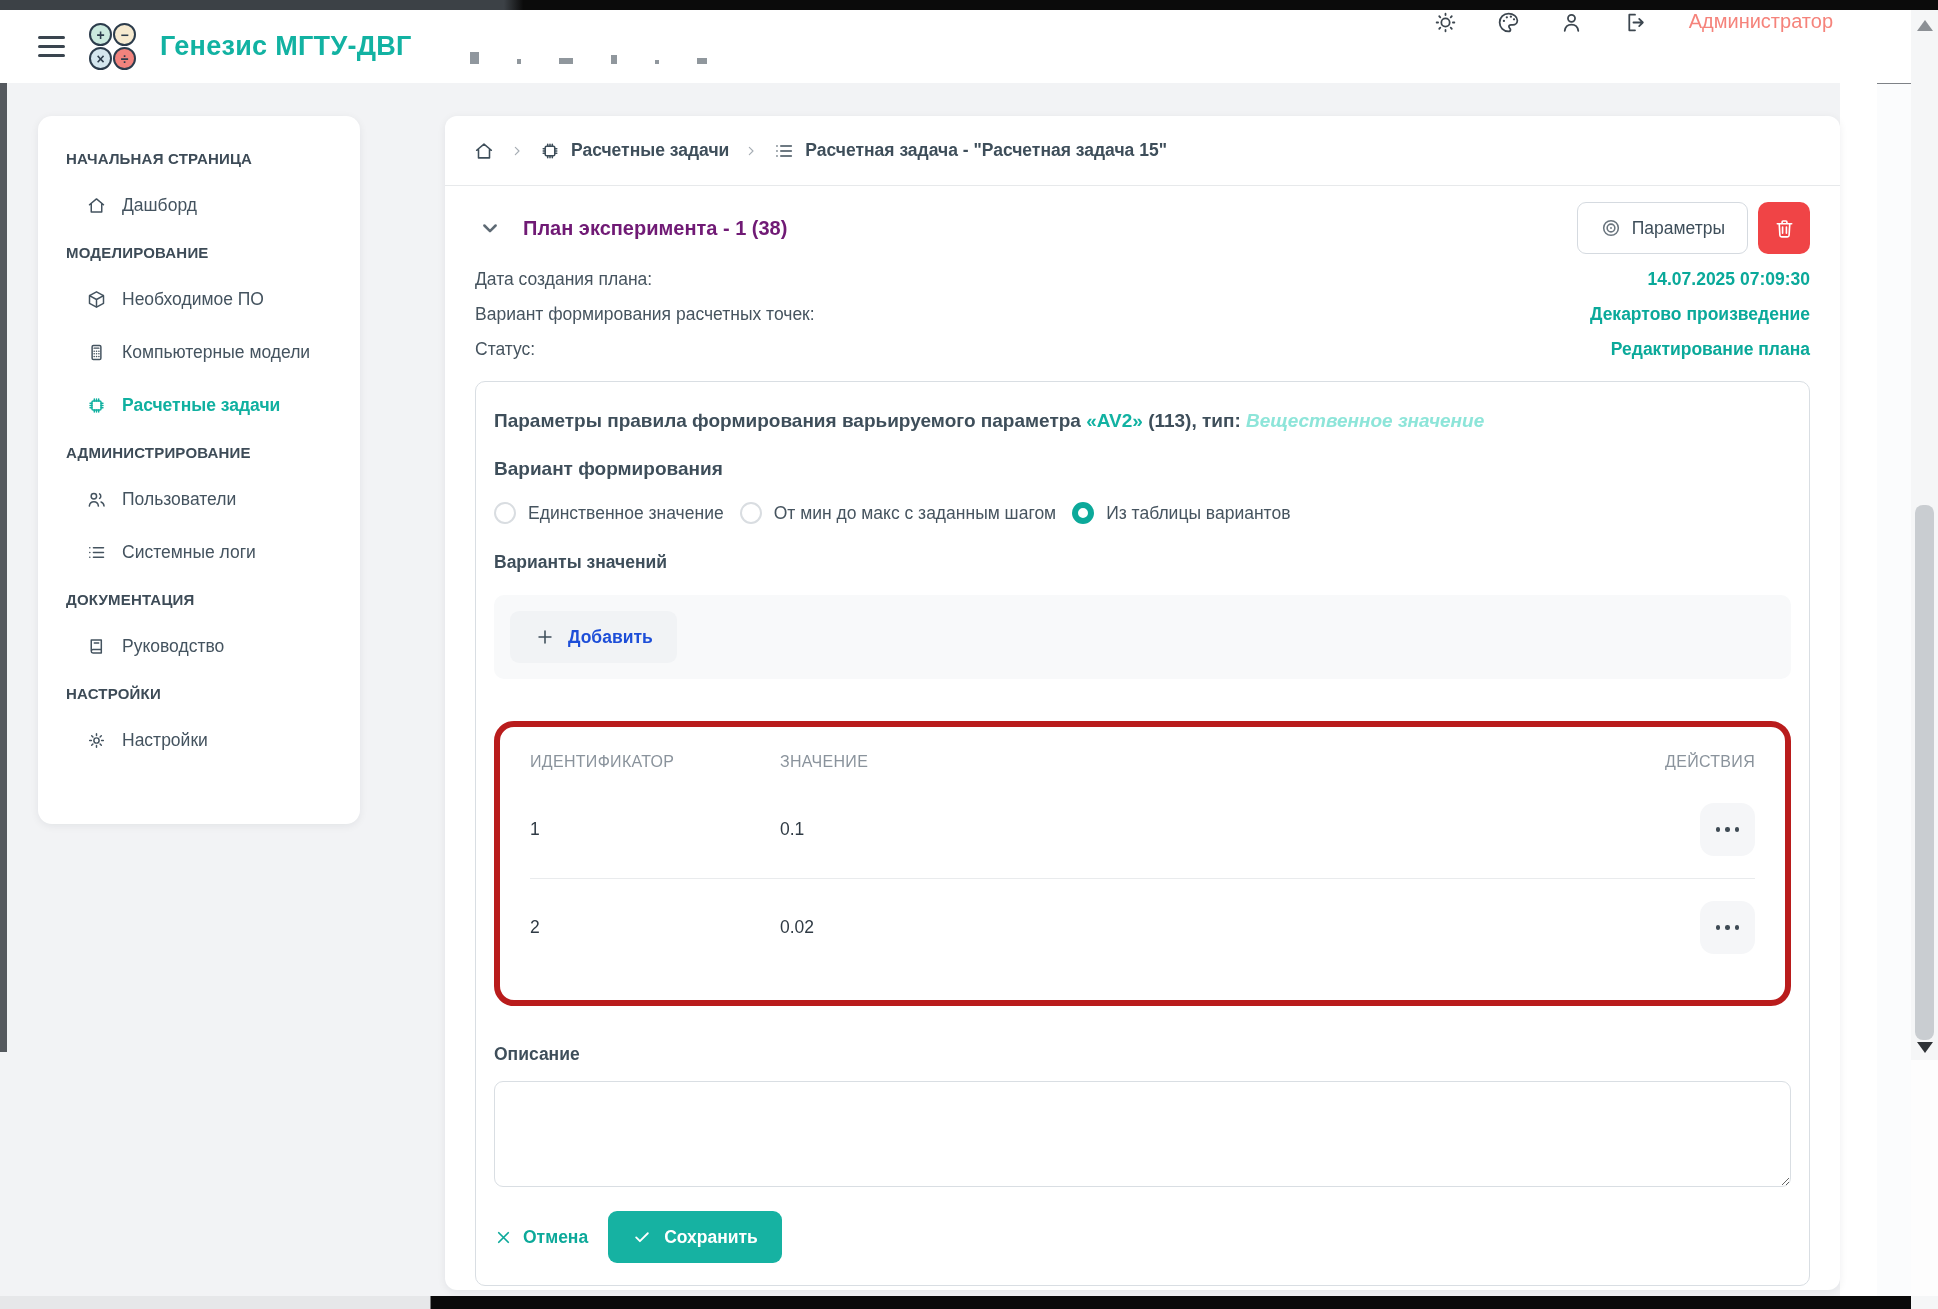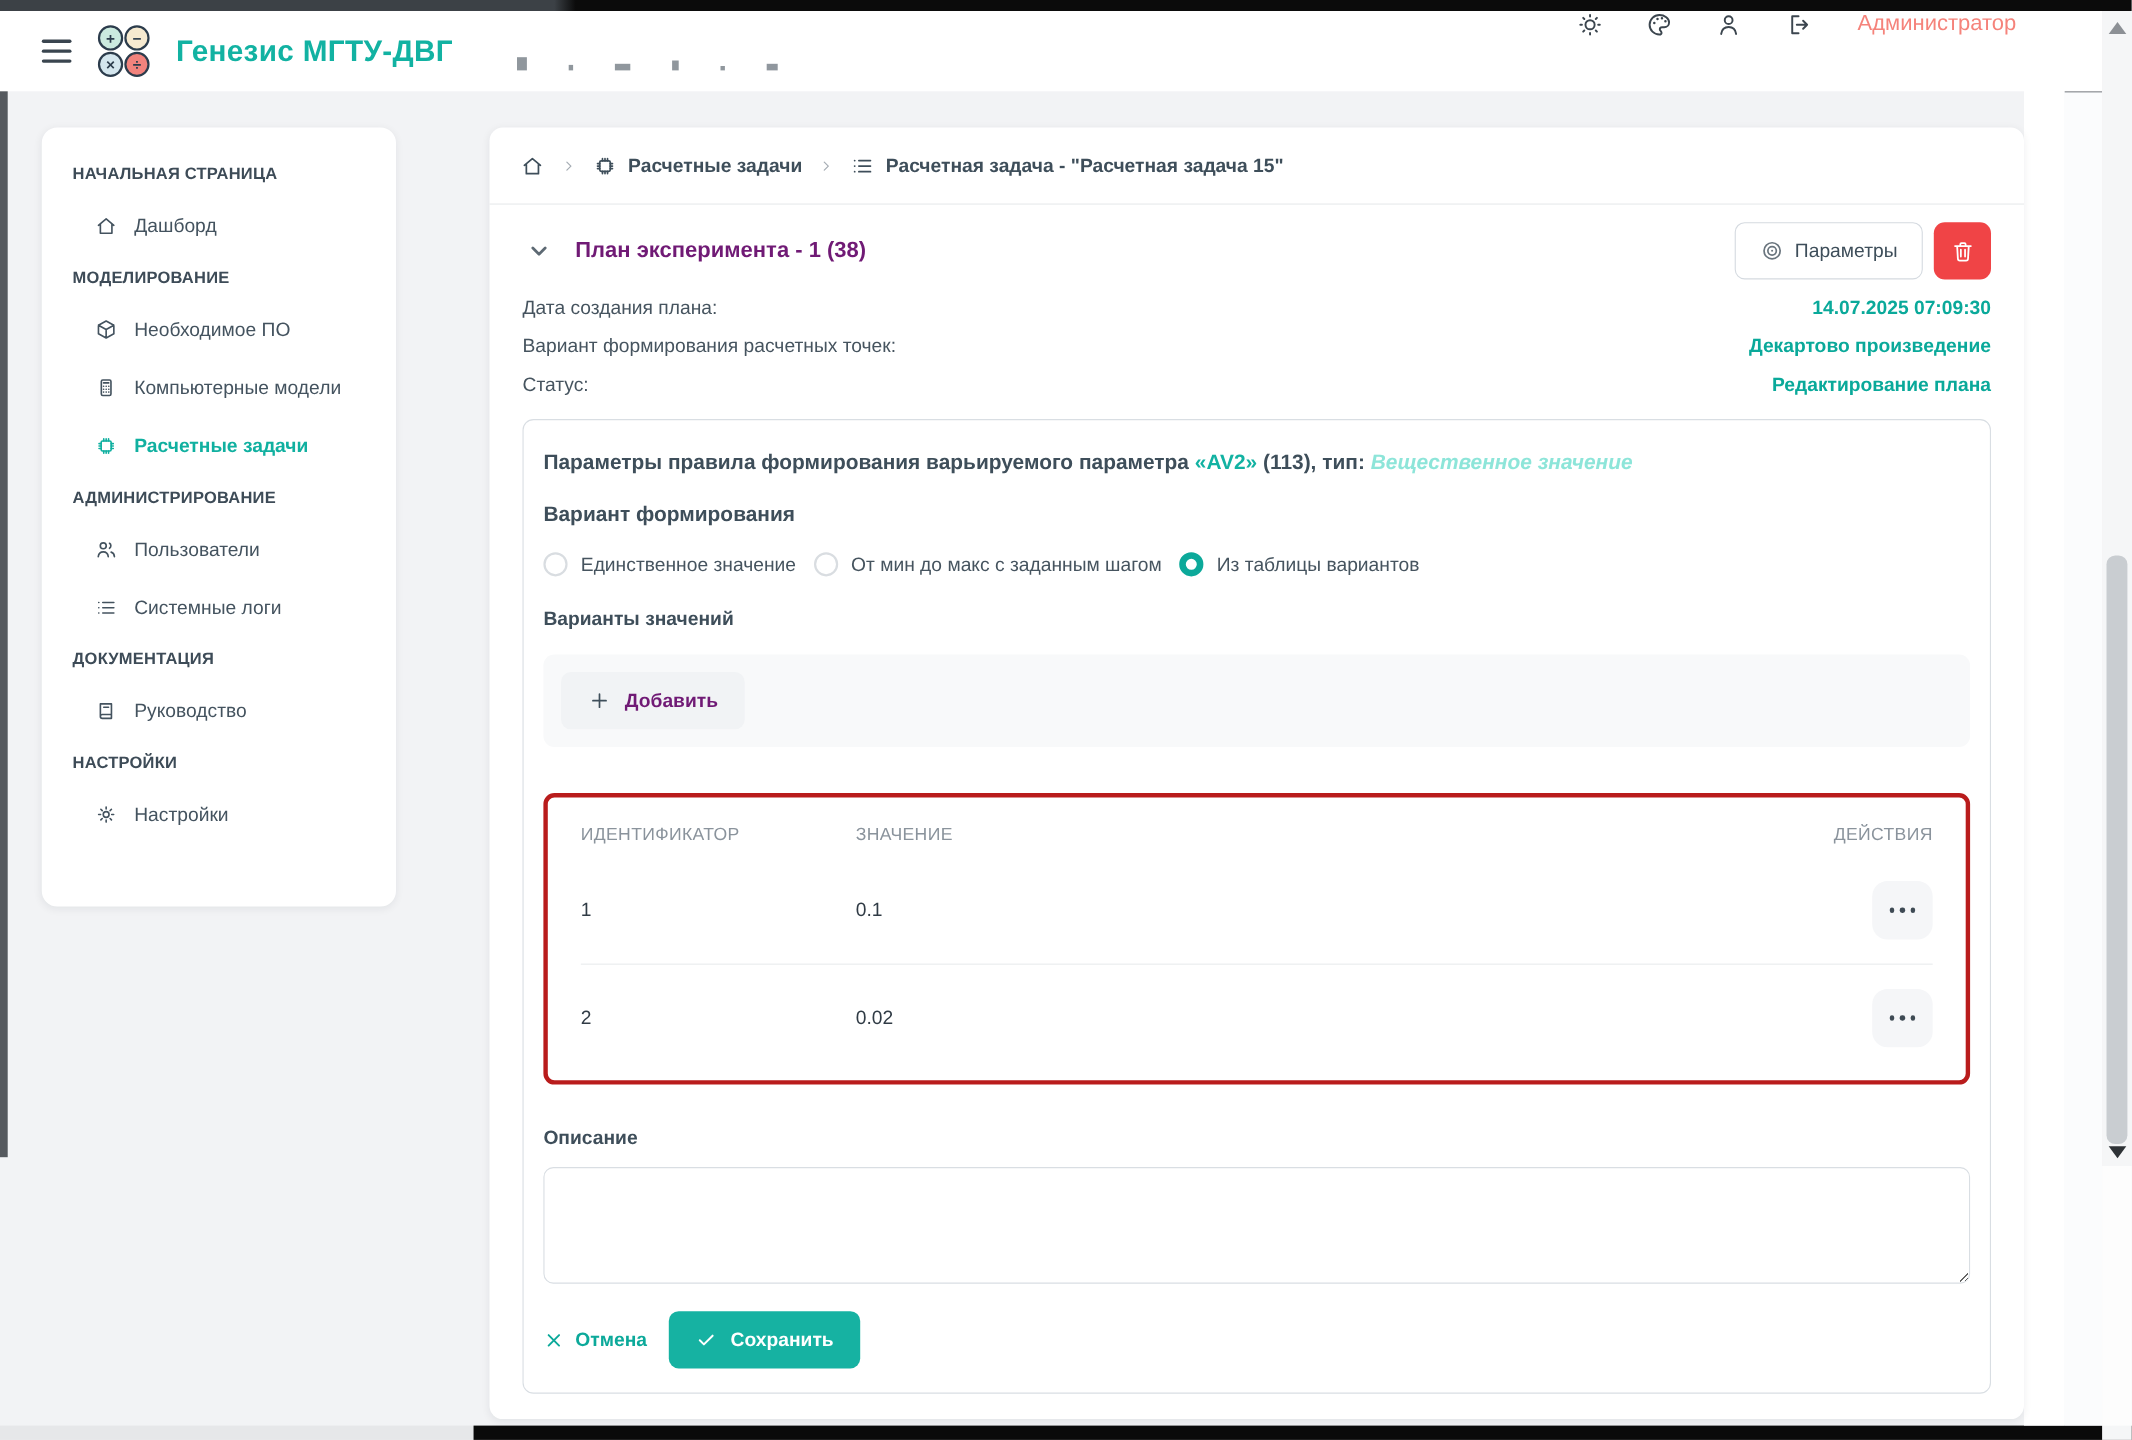--- a/index.html
+++ b/index.html
@@ -99,24 +99,24 @@
   .rule-title .ptype { color:#8de5d9; font-style:italic; }
   .variant-heading { margin-top:24px; font-size:19px; font-weight:bold; color:#3e4e5a; }
   .radio-row { margin-top:22px; display:flex; align-items:center; gap:16px; }
   .radio { display:flex; align-items:center; gap:12px; font-size:17.5px; color:#46545f; cursor:pointer; }
   .rc { width:22px; height:22px; border-radius:50%; background:#fff; border:2px solid #d9dde1; flex:none; }
   .radio.selected .rc { border:6.5px solid #0ca99a; }
   .values-heading { margin-top:28px; font-size:17.5px; font-weight:bold; color:#3e4e5a; }
 
   .add-panel { margin-top:22px; background:#f8f9fa; border-radius:10px; padding:16px; }
   .add-btn { display:inline-flex; align-items:center; gap:12px; height:52px; padding:0 24px;
-    background:#f1f3f5; border:none; border-radius:9px; font-size:17.5px; font-weight:bold; color:#701a75; cursor:pointer; }
+    background:#f1f3f5; border:none; border-radius:9px; font-size:17.5px; font-weight:bold; color:#1d4ed8; cursor:pointer; }
   .add-btn .icon { width:22px; height:22px; color:#3e4e5a; }
 
-  .rtable { margin-top:42px; border:4px solid #b91c1c; border-radius:10px; padding:20px 30px 8px; }
+  .rtable { margin-top:42px; border:6px solid #b91c1c; border-radius:20px; padding:20px 30px 24px; }
   .tgrid { display:grid; grid-template-columns:250px 1fr 110px; align-items:center; }
   .thead-cell { font-size:16px; color:#8a939c; letter-spacing:.3px; padding:6px 0 10px; }
   .thead-cell:last-child, .tcell-actions { justify-self:end; }
   .trow { padding:22px 0; }
   .trow + .trow { border-top:1px solid #e9ebed; }
   .tcell { font-size:17.5px; color:#303b45; }
   .dots-btn { width:55px; height:53px; border:none; border-radius:14px; background:#f5f6f8;
     display:flex; align-items:center; justify-content:center; gap:5px; cursor:pointer; }
   .dots-btn i { width:4.5px; height:4.5px; border-radius:50%; background:#3e4a54; }
 

